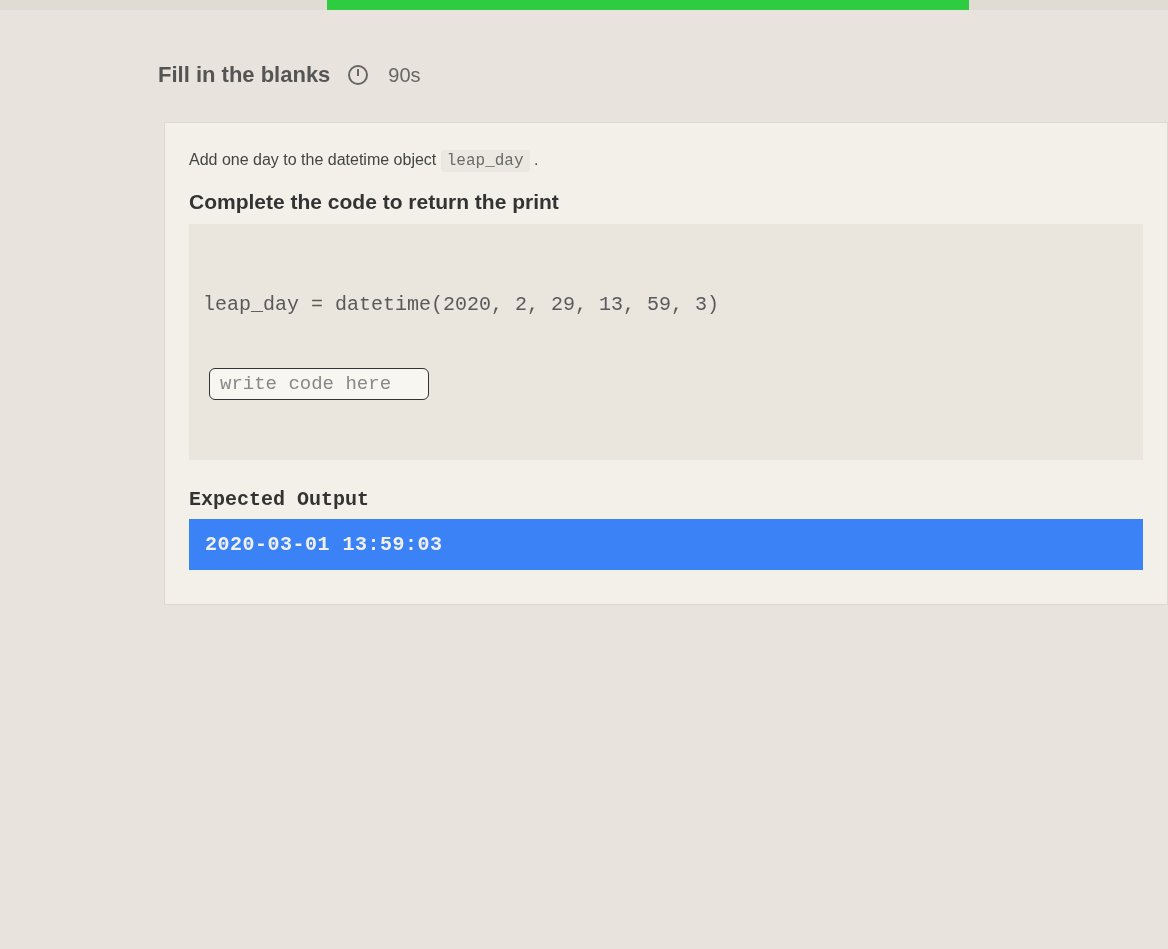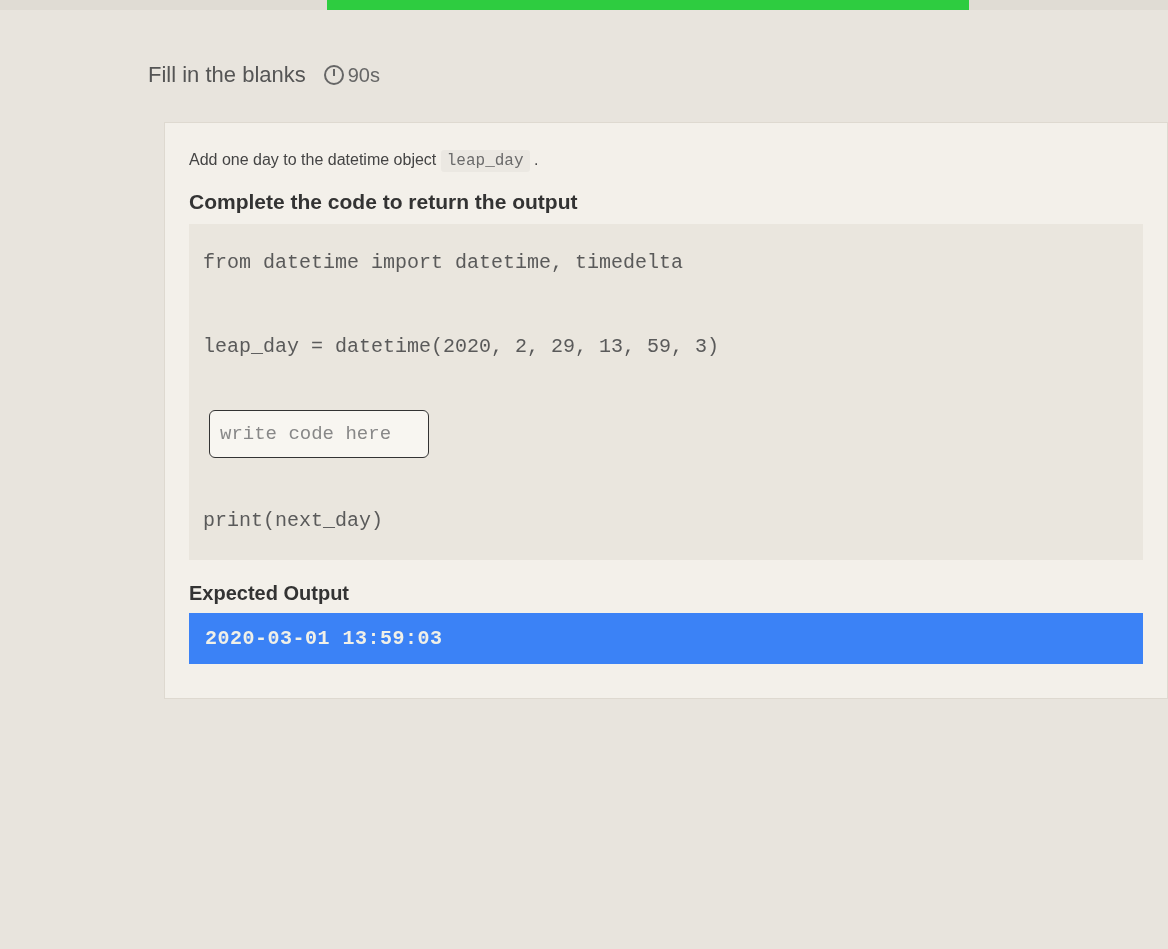--- a/index.html
+++ b/index.html
@@ -29,27 +29,28 @@
       background: #2ecc40;
     }
     .header-row {
       display: flex;
       align-items: center;
       gap: 18px;
       padding: 52px 0 0 148px;
     }
     .header-title {
       font-size: 22px;
-      font-weight: 400;
+      font-weight: 700;
       color: #555;
+      margin-left: 10px;
     }
     .timer-wrap {
       display: flex;
       align-items: center;
-      gap: 4px;
+      gap: 20px;
       color: #666;
     }
     .timer-icon {
       width: 20px;
       height: 20px;
       border: 2.5px solid #666;
       border-radius: 50%;
       position: relative;
       display: inline-block;
     }
@@ -100,40 +101,41 @@
       color: #5a5a5a;
       line-height: 2.1;
     }
     .code-line {
       display: flex;
       align-items: center;
       flex-wrap: wrap;
       white-space: pre;
     }
     .code-input {
-      height: 48px;
+      height: 32px;
       padding: 4px 10px;
       font-family: "Consolas", "Monaco", "Courier New", monospace;
       font-size: 19px;
       color: #777;
       background: #f8f6f1;
       border: 1.5px solid #333;
       border-radius: 6px;
       width: 220px;
       margin-left: 6px;
     }
     .code-input::placeholder {
       color: #888;
     }
     .expected-label {
       font-size: 20px;
       font-weight: 600;
       color: #333;
-      margin-top: 22px;
+      margin-top: 28px;
       margin-bottom: 8px;
+      font-family: Liberation Mono, monospace;
     }
     .output-box {
       background: #3b82f6;
       color: #f0f0e8;
       font-family: "Consolas", "Monaco", "Courier New", monospace;
       font-size: 20px;
       font-weight: 600;
       padding: 14px 16px;
       letter-spacing: 0.5px;
     }
@@ -152,31 +154,29 @@
     <span class="timer-text">90s</span>
   </div>
 </div>
 
 <div class="card">
 
   <div class="prompt-line">
     <span>Add one day to the datetime object </span><span class="code-var">leap_day</span><span> .</span>
   </div>
 
-  <div class="sub-heading">Complete the code to return the output</div>
+  <div class="sub-heading">Complete the code to return the print</div>
 
   <div class="code-block">
-    <div class="code-line">from datetime import datetime, timedelta</div>
     <div class="code-line">&nbsp;</div>
     <div class="code-line">leap_day = datetime(2020, 2, 29, 13, 59, 3)</div>
     <div class="code-line">&nbsp;</div>
     <div class="code-line">
       <input type="text" class="code-input" placeholder="write code here" style="">
     </div>
     <div class="code-line">&nbsp;</div>
-    <div class="code-line">print(next_day)</div>
   </div>
 
   <div class="expected-label">Expected Output</div>
 
   <div class="output-box">2020-03-01 13:59:03</div>
 
 </div>
 
 </body></html>

